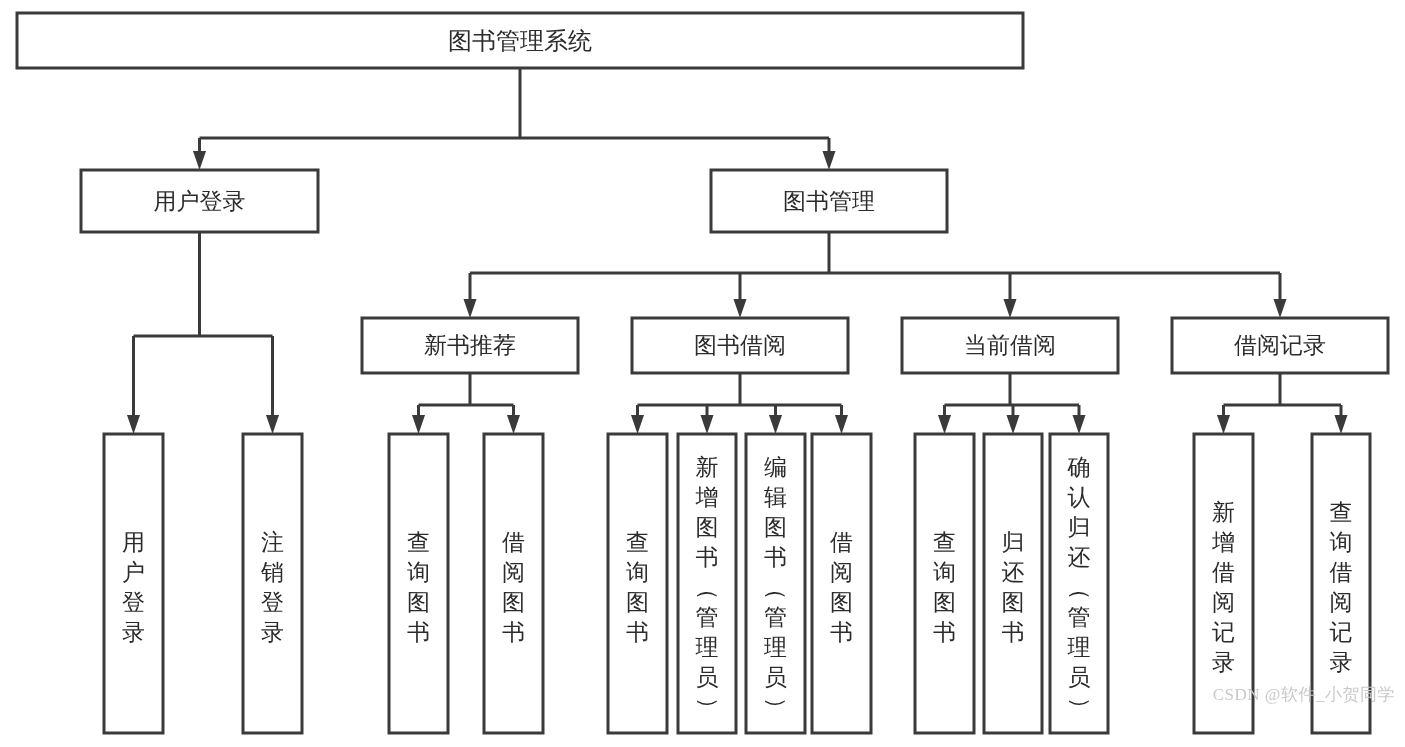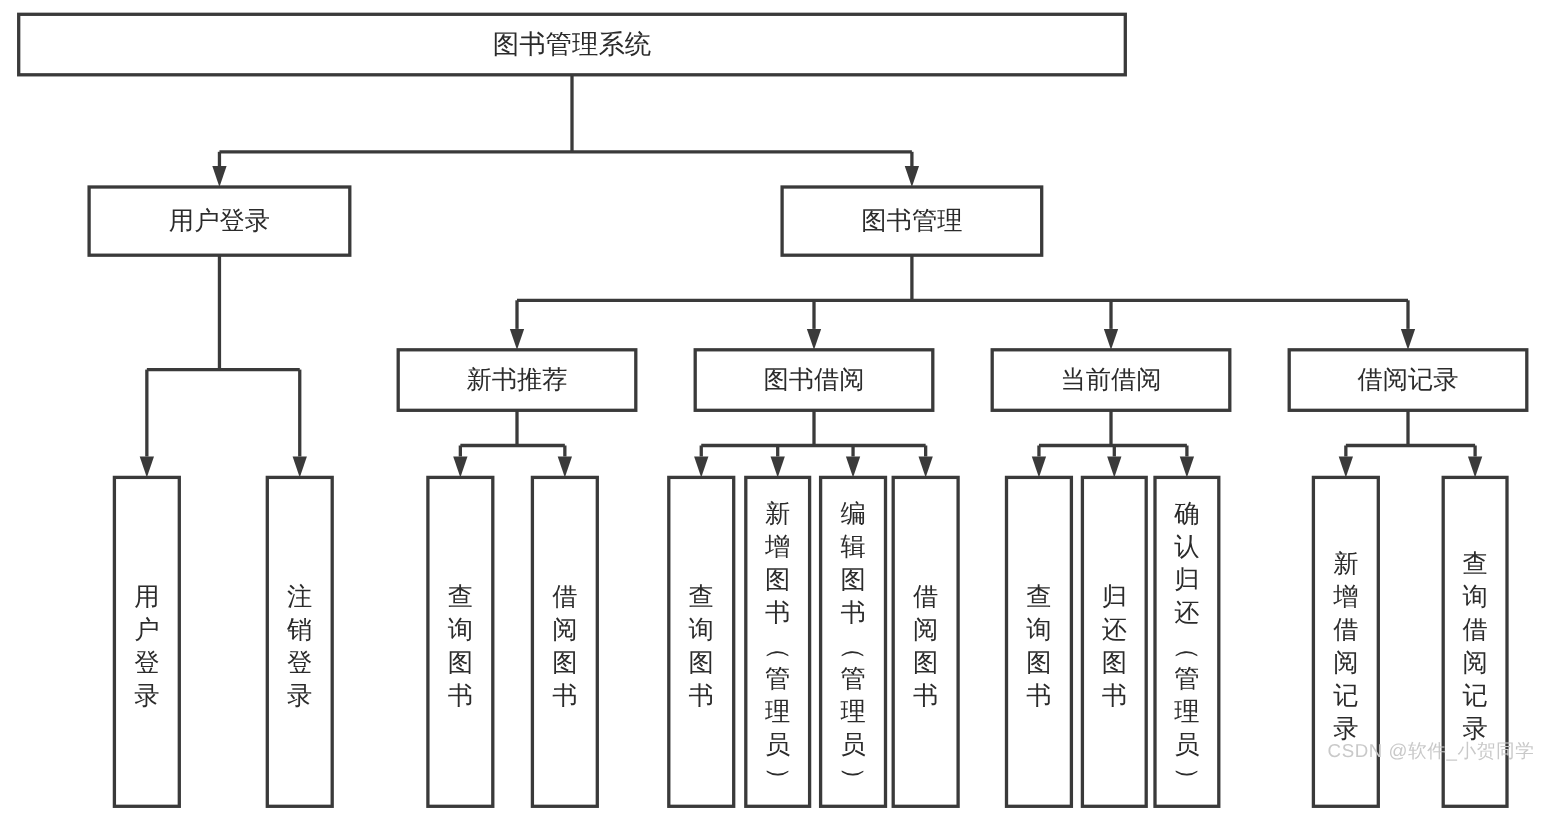--- a/index.html
+++ b/index.html
@@ -18,24 +18,24 @@
     text-anchor:middle;
     dominant-baseline:middle;
   }
   .h-label{font-size:23px;}
   .h-label-root{font-size:24px;}
   .v-label{font-size:23px;}
   .connector{stroke:#3a3a3a;stroke-width:3;fill:none;stroke-linecap:butt;}
   .arrow-head{fill:#3a3a3a;stroke:none;}
   .watermark{
     position:absolute;
-    right:10px;bottom:18px;
+    right:10px;bottom:6px;
     font-size:17px;
     color:#c9c9c9;
-    font-family:Liberation Sans, sans-serif;
+    font-family:Liberation Serif, serif;
     white-space:nowrap;
     letter-spacing:0.5px;
     pointer-events:none;
   }
 </style>
 </head>
 <body>
 
 <div id="diagram-root">
   <svg id="diagram-svg" width="1405" height="747" viewBox="0 0 1405 747" xmlns="http://www.w3.org/2000/svg">

